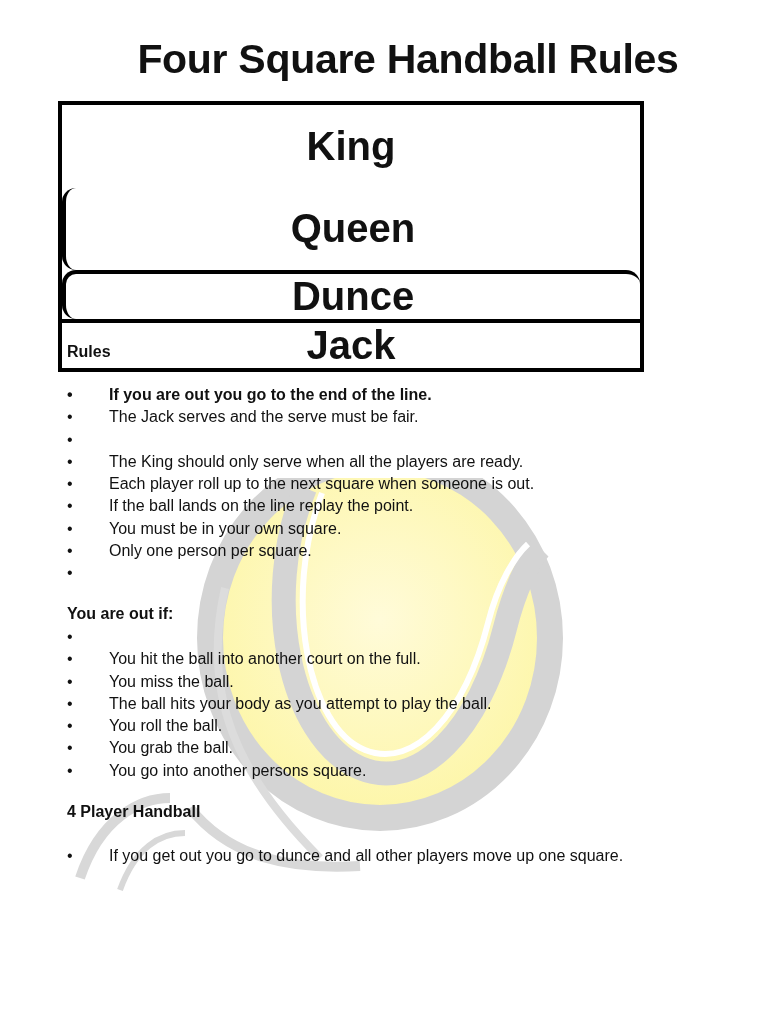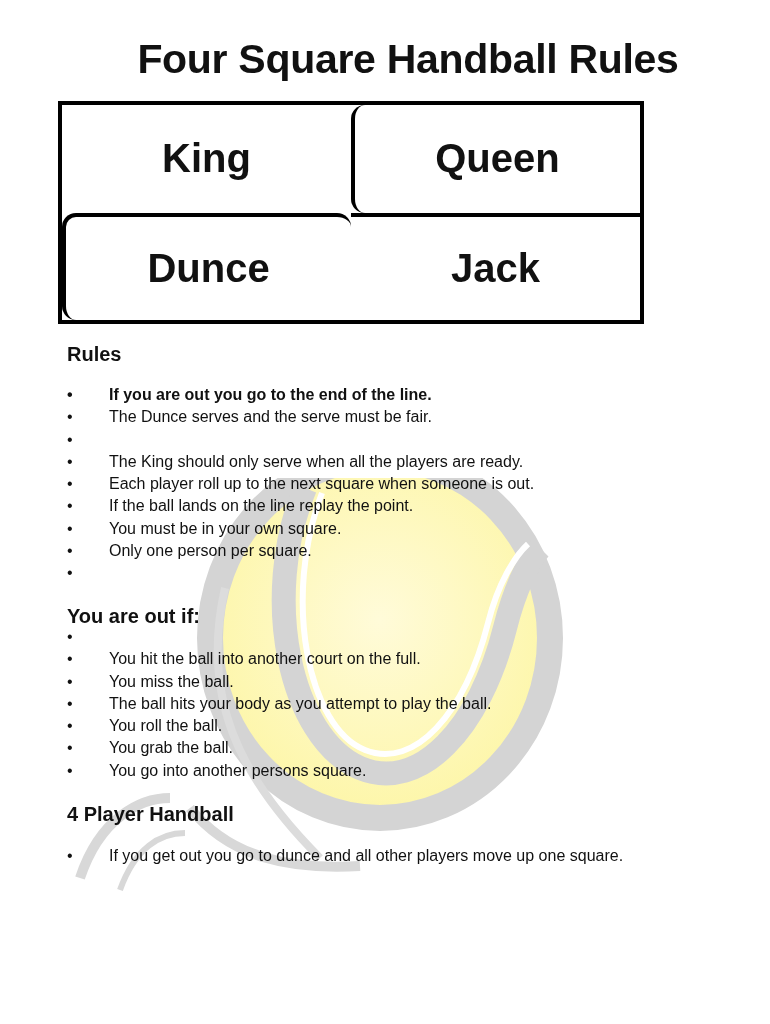--- a/index.html
+++ b/index.html
@@ -2,28 +2,28 @@
 <html><head>
 <meta charset="utf-8">
 <style>
   html, body { margin: 0; padding: 0; background: #ffffff; }
   body { width: 770px; height: 1024px; position: relative; overflow: hidden;
          font-family: "Liberation Sans", sans-serif; color: #111; }
   .watermark { position: absolute; left: 60px; top: 478px; width: 520px; height: 420px; z-index: 0; }
   .content { position: relative; z-index: 1; }
   .title { position: absolute; left: 0; width: 770px; top: 36px; text-align: center;
            font-size: 41px; font-weight: bold; letter-spacing: -0.3px; padding-left: 23px; }
-  .grid { position: absolute; left: 58px; top: 101px; width: 586px; height: 223px;
+  .grid { position: absolute; left: 58px; top: 101px; width: 586px; height: 271px;
           border: 4px solid #000; box-sizing: border-box; display: grid;
-          grid-template-columns: 1fr 1fr; grid-template-rows: 1fr 1fr; }
+          grid-template-columns: 1fr; grid-template-rows: 1fr 1fr; }
   .cell { display: flex; align-items: center; justify-content: center;
           font-size: 40px; font-weight: bold; }
   .cell.r { border-left: 4px solid #000; border-radius: 14px; }
   .cell.b { border-top: 4px solid #000; }
-  .heading { position: absolute; left: 67px; font-size: 20px; font-weight: bold; }
+  .heading { position: absolute; left: 67px; font-size: 16px; font-weight: bold; }
   .list { position: absolute; left: 67px; margin: 0; padding: 0; list-style: none; font-size: 16px; }
   .list li { height: 22.3px; line-height: 22.3px; position: relative; padding-left: 42px; white-space: nowrap; }
   .list li .bullet { position: absolute; left: 0; top: 0; }
   .list li.bold { font-weight: bold; }
 </style>
 </head>
 <body>
 
 <svg class="watermark" viewBox="0 0 520 420">
   <defs>
@@ -47,21 +47,21 @@
   <div class="grid">
     <div class="cell">King</div>
     <div class="cell r">Queen</div>
     <div class="cell r b">Dunce</div>
     <div class="cell b">Jack</div>
   </div>
 
   <div class="heading" style="top:343px">Rules</div>
   <ul class="list" style="top:384px">
     <li class="bold"><span class="bullet">•</span><span>If you are out you go to the end of the line.</span></li>
-    <li><span class="bullet">•</span><span>The Dunce serves and the serve must be fair.</span></li>
+    <li><span class="bullet">•</span><span>The Jack serves and the serve must be fair.</span></li>
     <li><span class="bullet">•</span></li>
     <li><span class="bullet">•</span><span>The King should only serve when all the players are ready.</span></li>
     <li><span class="bullet">•</span><span>Each player roll up to the next square when someone is out.</span></li>
     <li><span class="bullet">•</span><span>If the ball lands on the line replay the point.</span></li>
     <li><span class="bullet">•</span><span>You must be in your own square.</span></li>
     <li><span class="bullet">•</span><span>Only one person per square.</span></li>
     <li><span class="bullet">•</span></li>
   </ul>
 
   <div class="heading" style="top:605px">You are out if:</div>

